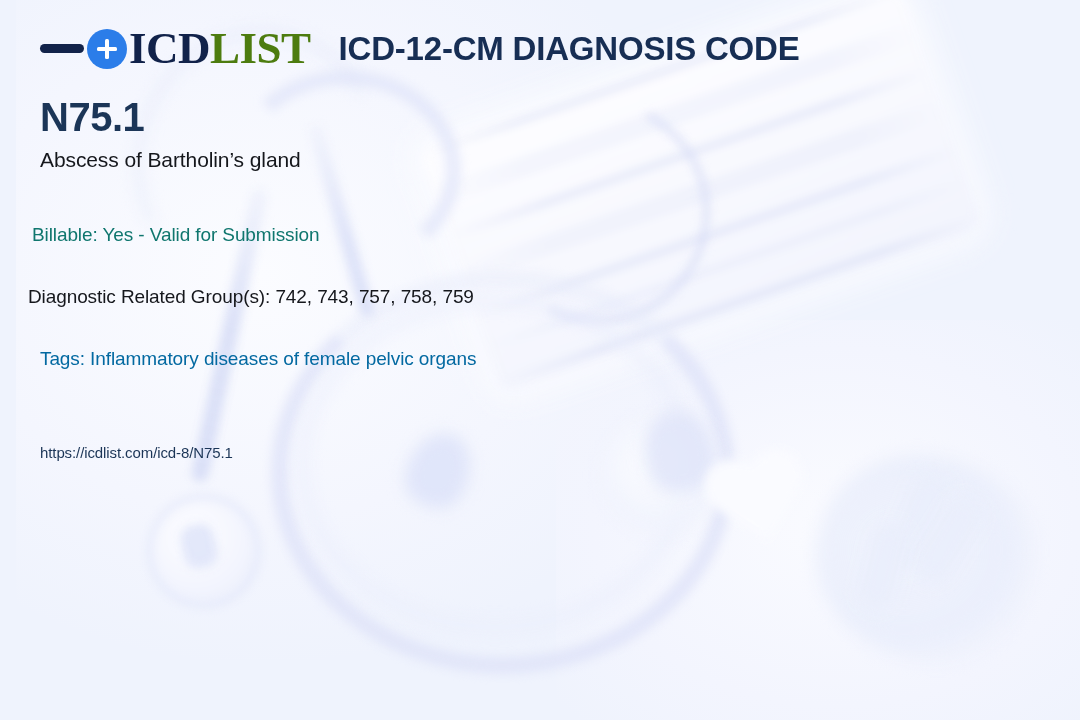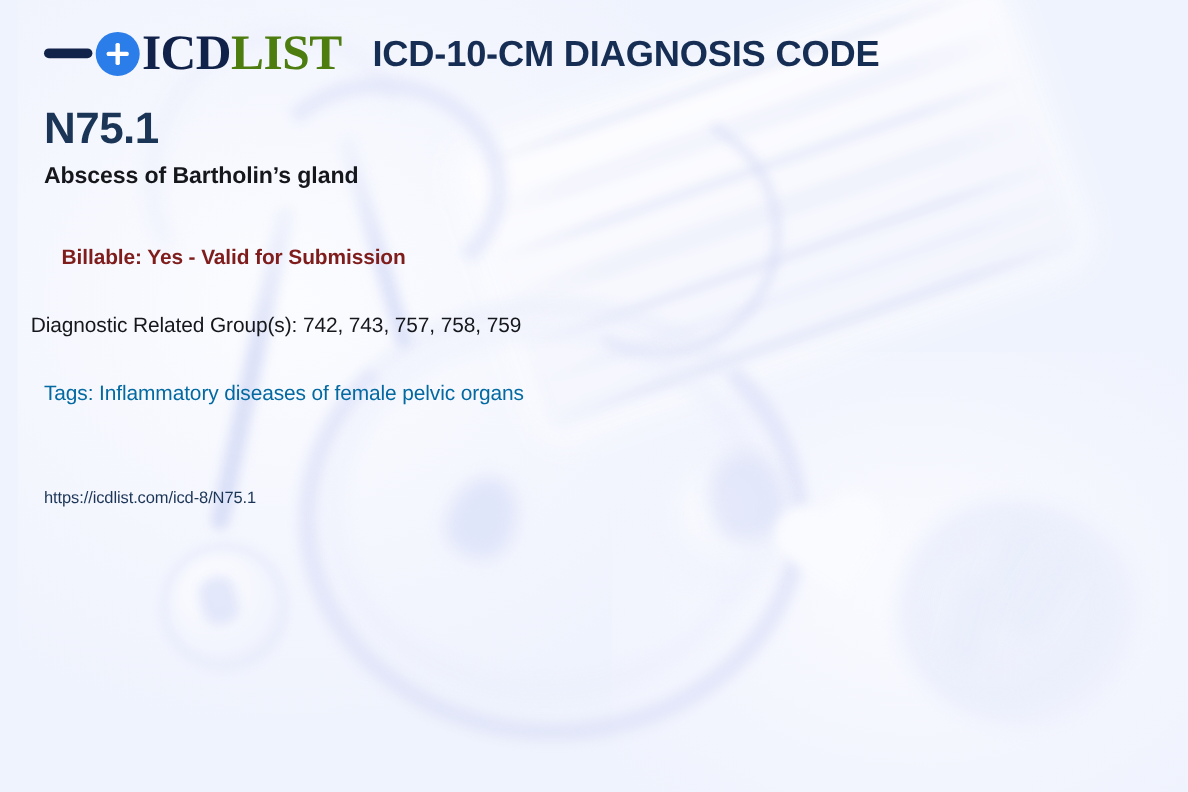--- a/index.html
+++ b/index.html
@@ -259,30 +259,30 @@
     font-size: 40px;
     font-weight: bold;
     color: #1b3557;
     letter-spacing: -0.5px;
     line-height: 1.1;
     margin: 0;
   }
   .code-desc {
     margin: 9px 0 0 0;
     font-size: 21px;
-    font-weight: bold;
+    font-weight: normal;
     color: #15171c;
     letter-spacing: -0.1px;
   }
   .billable {
     position: absolute;
-    left: 40px; top: 224px;
+    left: 16px; top: 224px;
     font-size: 19px;
-    font-weight: bold;
-    color: #7f1d1d;
+    font-weight: normal;
+    color: #0f766e;
     letter-spacing: -0.1px;
   }
   .drg {
     position: absolute;
     left: 12px; top: 286px;
     font-size: 19px;
     color: #15171c;
     letter-spacing: -0.1px;
   }
   .tags {
@@ -348,21 +348,21 @@
     <div class="header">
       <div class="logo">
         <div class="logo-dash"></div>
         <div class="logo-circle">
           <span class="plus-h"></span>
           <span class="plus-v"></span>
         </div>
         <span class="logo-icd">ICD</span>
           <span class="logo-list">LIST</span>
       </div>
-      <div class="page-title">ICD-10-CM DIAGNOSIS CODE</div>
+      <div class="page-title">ICD-12-CM DIAGNOSIS CODE</div>
     </div>
 
     <div class="code-block">
       <div class="code-number">N75.1</div>
       <div class="code-desc">Abscess of Bartholin’s gland</div>
     </div>
 
     <div class="billable">Billable: Yes - Valid for Submission</div>
     <div class="drg">Diagnostic Related Group(s): 742, 743, 757, 758, 759</div>
     <div class="tags">Tags: Inflammatory diseases of female pelvic organs</div>

